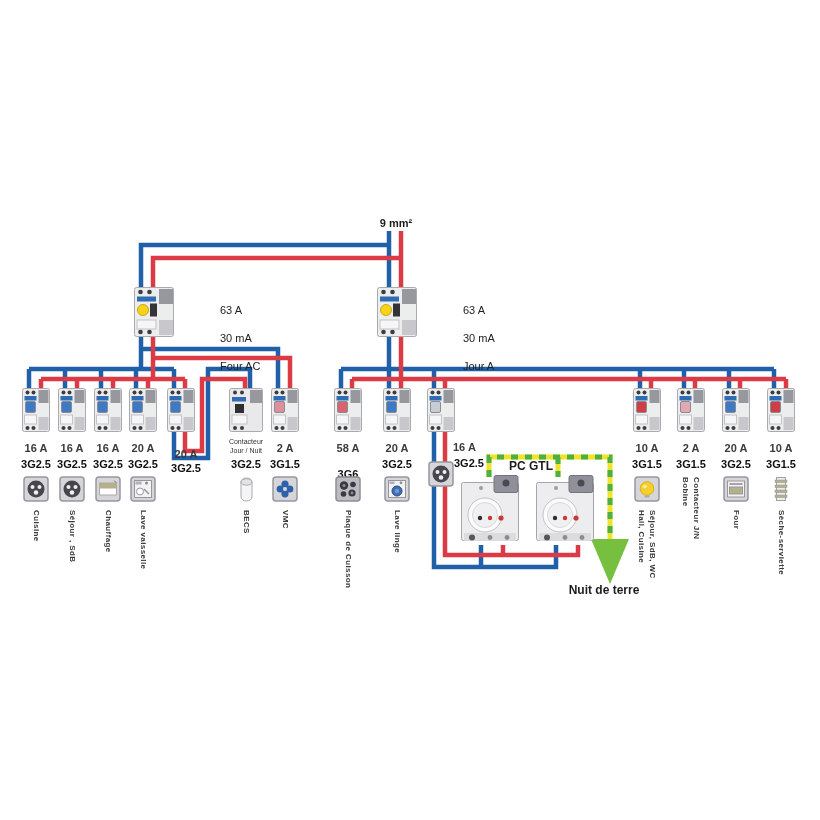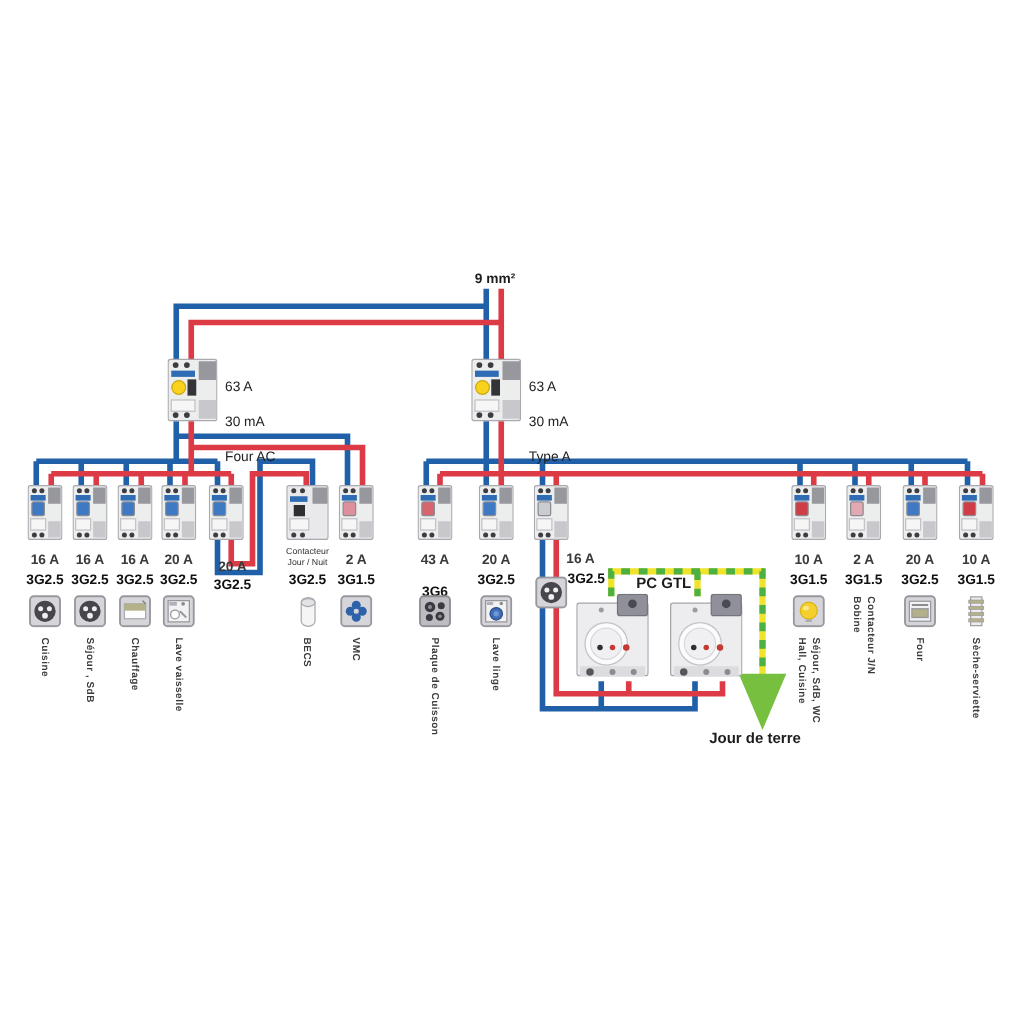--- a/index.html
+++ b/index.html
@@ -1,21 +1,21 @@
 <!DOCTYPE html>
 <html><head>
 <meta charset="utf-8">
 <style>
   html,body{margin:0;padding:0;background:#fff;}
   .canvas{position:relative;width:820px;height:820px;background:#ffffff;overflow:hidden;
           font-family:"Liberation Sans",sans-serif;}
   .abs{position:absolute;}
   .wires{position:absolute;left:0;top:0;}
   .supply-label{font-size:11px;font-weight:bold;color:#1d1d1d;width:52px;text-align:center;}
-  .rcd-label{font-size:11px;color:#222;line-height:14px;white-space:pre-line;}
+  .rcd-label{font-size:11px;color:#222;line-height:14px;white-space:pre-line;margin-left:40px;}
   .big-label{font-size:12px;font-weight:bold;color:#1d1d1d;text-align:center;}
   .rating{font-size:11px;font-weight:600;color:#3a3a3a;width:48px;text-align:center;}
   .gauge{font-size:11px;font-weight:bold;color:#101010;width:48px;text-align:center;}
   .rating.left,.gauge.left{width:60px;text-align:left;}
   .devlabel{font-size:7px;color:#333;line-height:8.5px;text-align:center;width:60px;white-space:pre-line;}
   .vlabel{font-size:8px;font-weight:bold;color:#3a3a3a;writing-mode:vertical-lr;text-orientation:mixed;
           white-space:pre;line-height:11px;letter-spacing:0.4px;}
   .device{position:absolute;line-height:0;}
 </style>
 </head>
@@ -151,25 +151,25 @@
   <div class="abs supply-label" style="left:370px;top:217px;">9 mm²</div>
 
   <div class="abs rcd-label" style="left:180px;top:289px;">
     <div>63 A</div>
     <div>30 mA</div>
     <div>Four AC</div>
   </div>
   <div class="abs rcd-label" style="left:423px;top:289px;">
     <div>63 A</div>
     <div>30 mA</div>
-    <div>Type A</div>
+    <div>Jour A</div>
   </div>
 
   <div class="abs big-label" style="left:502px;top:459px;width:58px;">PC GTL</div>
-  <div class="abs big-label" style="left:558px;top:583px;width:92px;">Jour de terre</div>
+  <div class="abs big-label" style="left:558px;top:583px;width:92px;">Nuit de terre</div>
 
   <div id="circuits">
       <div class="device" style="position: absolute; left: 22px; top: 385px;"><svg width="28" height="50" viewBox="0 0 28 50">
 <rect x="0.5" y="3.5" width="27" height="43" rx="2" fill="#eceded" stroke="#a9a9af"></rect>
 <rect x="16.5" y="5" width="10" height="13" fill="#97979e"></rect>
 <rect x="16.5" y="32" width="10" height="13" fill="#c7c7cc"></rect>
 <circle cx="5.5" cy="7.5" r="2" fill="#3c3c41"></circle>
           <circle cx="11.5" cy="7.5" r="2" fill="#3c3c41"></circle>
 <rect x="2.5" y="11" width="12" height="4.5" fill="#2f6cb3"></rect>
 <rect x="3.5" y="16.5" width="10" height="11" rx="1.5" fill="#3f78c3" stroke="#8b8b92"></rect>
@@ -316,21 +316,21 @@
 <rect x="16.5" y="5" width="10" height="13" fill="#97979e"></rect>
 <rect x="16.5" y="32" width="10" height="13" fill="#c7c7cc"></rect>
 <circle cx="5.5" cy="7.5" r="2" fill="#3c3c41"></circle>
           <circle cx="11.5" cy="7.5" r="2" fill="#3c3c41"></circle>
 <rect x="2.5" y="11" width="12" height="4.5" fill="#2f6cb3"></rect>
 <rect x="3.5" y="16.5" width="10" height="11" rx="1.5" fill="#d76570" stroke="#8b8b92"></rect>
 <rect x="2.5" y="30" width="12" height="9" fill="#f6f6f7" stroke="#c3c3c8"></rect>
 <circle cx="5.5" cy="43" r="2" fill="#3c3c41"></circle>
           <circle cx="11.5" cy="43" r="2" fill="#3c3c41"></circle>
         </svg></div>
-      <div class="rating" style="position: absolute; left: 324px; top: 442px;">43 A</div>
+      <div class="rating" style="position: absolute; left: 324px; top: 442px;">58 A</div>
       <div class="gauge" style="position: absolute; left: 324px; top: 468px;">3G6</div>
       <div class="device" style="position: absolute; left: 335px; top: 476px;"><svg width="26" height="26" viewBox="0 0 26 26">
           <rect x="1" y="1" width="24" height="24" rx="3" fill="#bcbcc1" stroke="#8d8d94" stroke-width="1.5"></rect>
           <circle cx="9" cy="9.5" r="4.2" fill="#3a3a40"></circle>
           <circle cx="18" cy="8.5" r="2.8" fill="#3a3a40"></circle>
           <circle cx="8.5" cy="18" r="2.8" fill="#3a3a40"></circle>
           <circle cx="17" cy="17" r="3.6" fill="#3a3a40"></circle>
           <circle cx="9" cy="9.5" r="1.6" fill="#8e8e95"></circle>
           <circle cx="17" cy="17" r="1.4" fill="#8e8e95"></circle>
         </svg></div>

